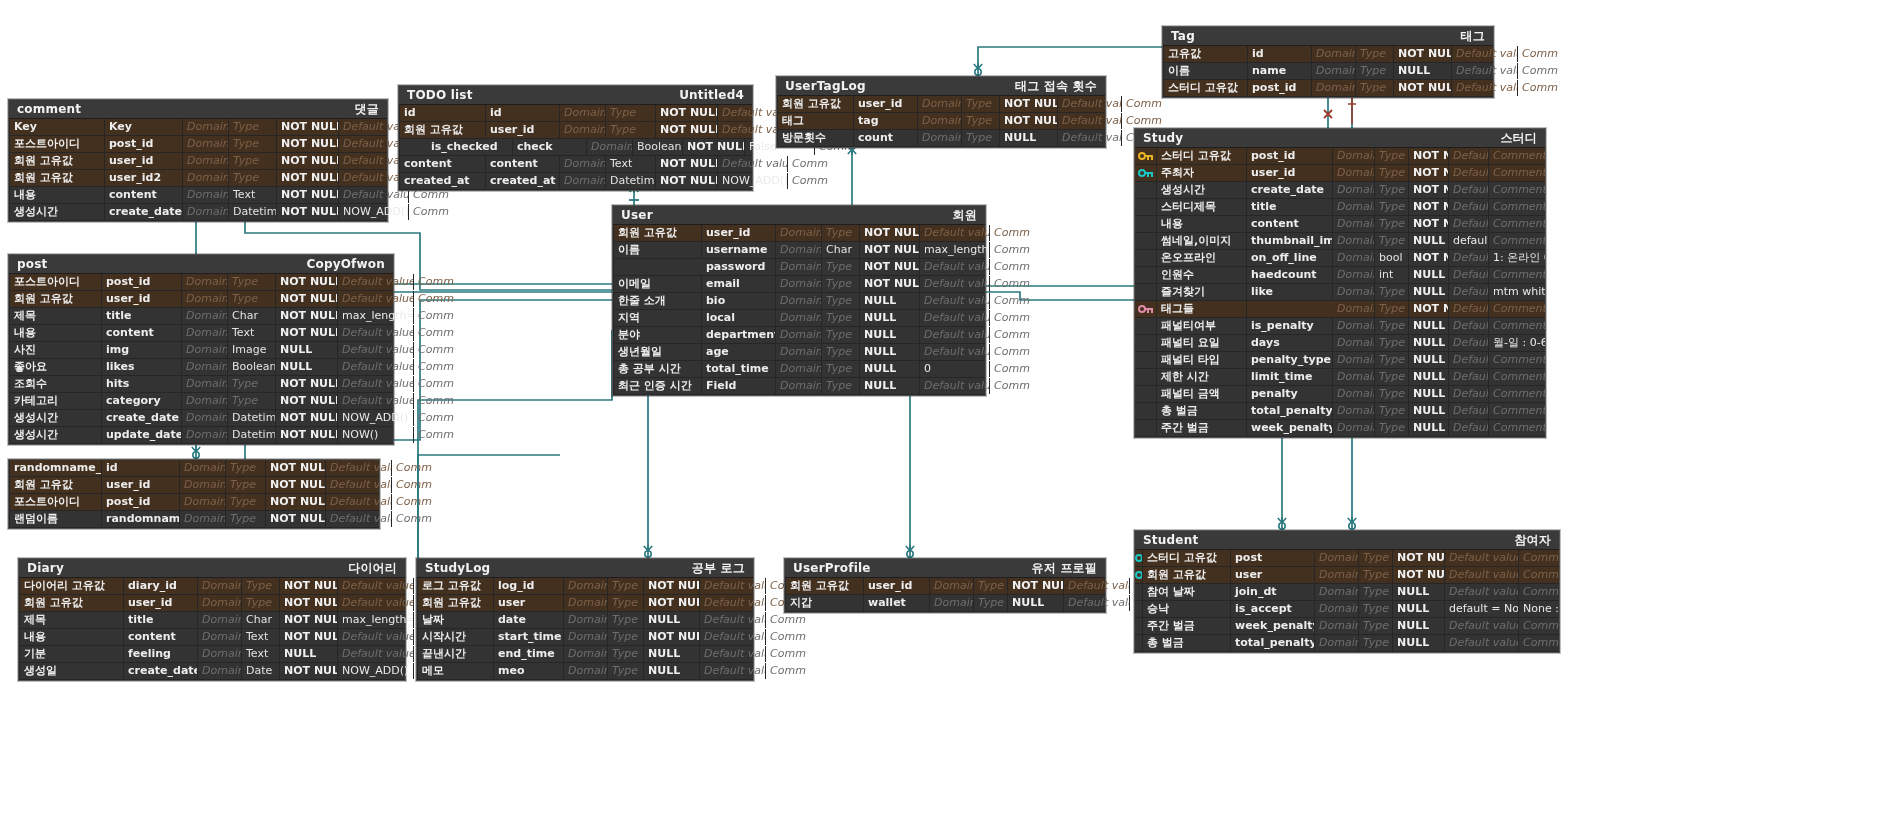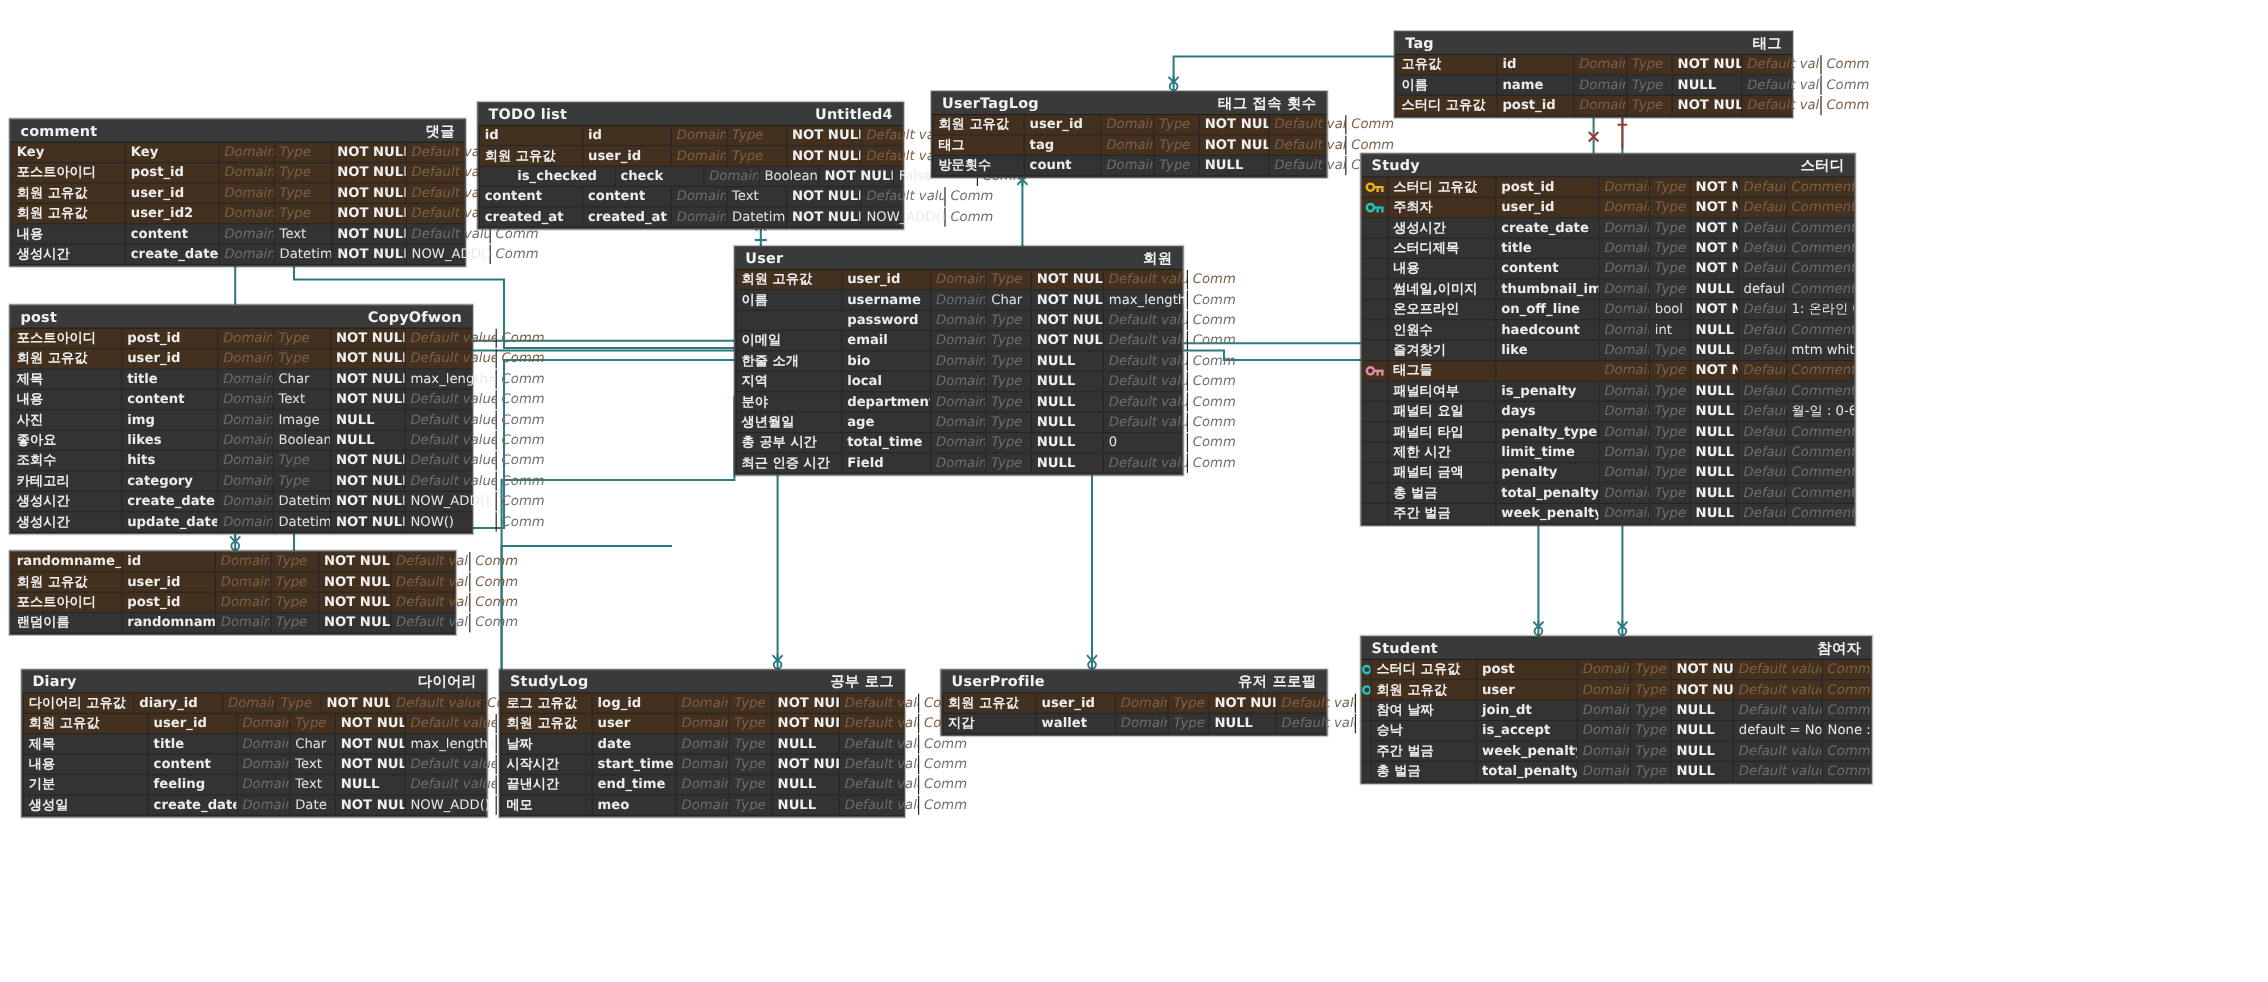--- a/index.html
+++ b/index.html
@@ -962,21 +962,21 @@
           <span class="ko">Diary</span>
           <span class="en">다이어리</span>
         </div>
         <div class="tbl-body">
           <div class="row pk">
             <div class="c-key" style="width: 22px;">
               <span class="keyico k-pk">
                 <i></i>
               </span>
             </div>
-            <div class="c-ko" style="width: 92px;">다이어리 고유값</div>
+            <div class="c-ko" style="width: 104px;">다이어리 고유값</div>
             <div class="c-en" style="width: 74px;">diary_id</div>
             <div class="c-dom" style="width: 44px;">Domain</div>
             <div class="c-typ ph" style="width: 38px;">Type</div>
             <div class="c-nn" style="width: 58px;">NOT NULL</div>
             <div class="c-def" style="width: 76px;">Default value</div>
             <div class="c-cmt" style="width: 40px;">Comment</div>
           </div>
           <div class="row pk">
             <div class="c-key" style="width: 22px;">
               <span class="keyico k-fk">

